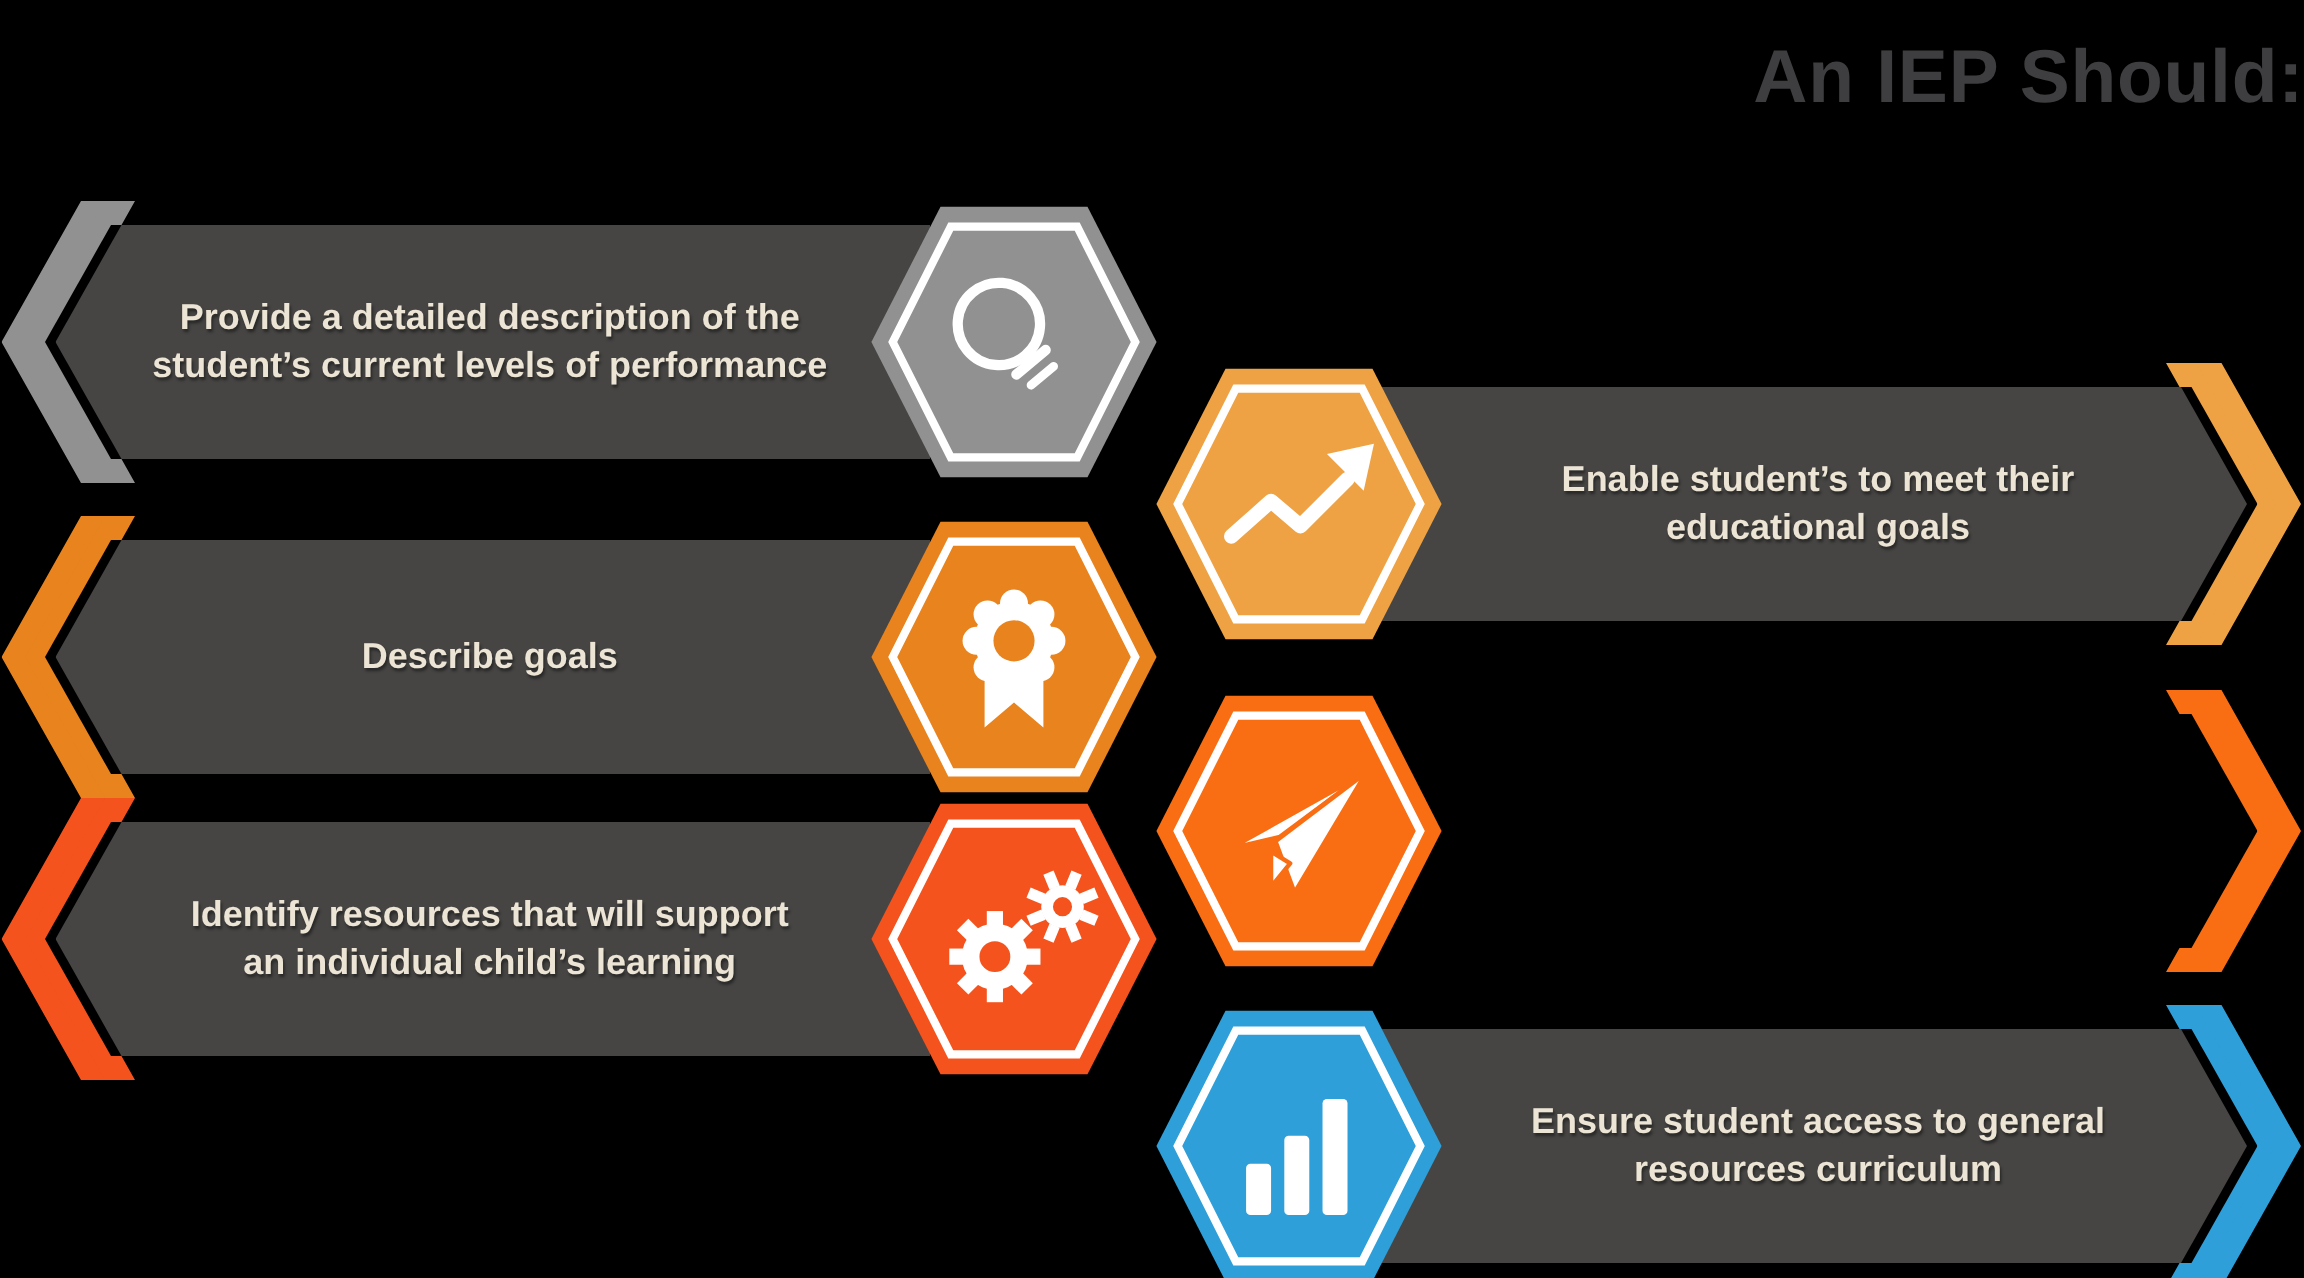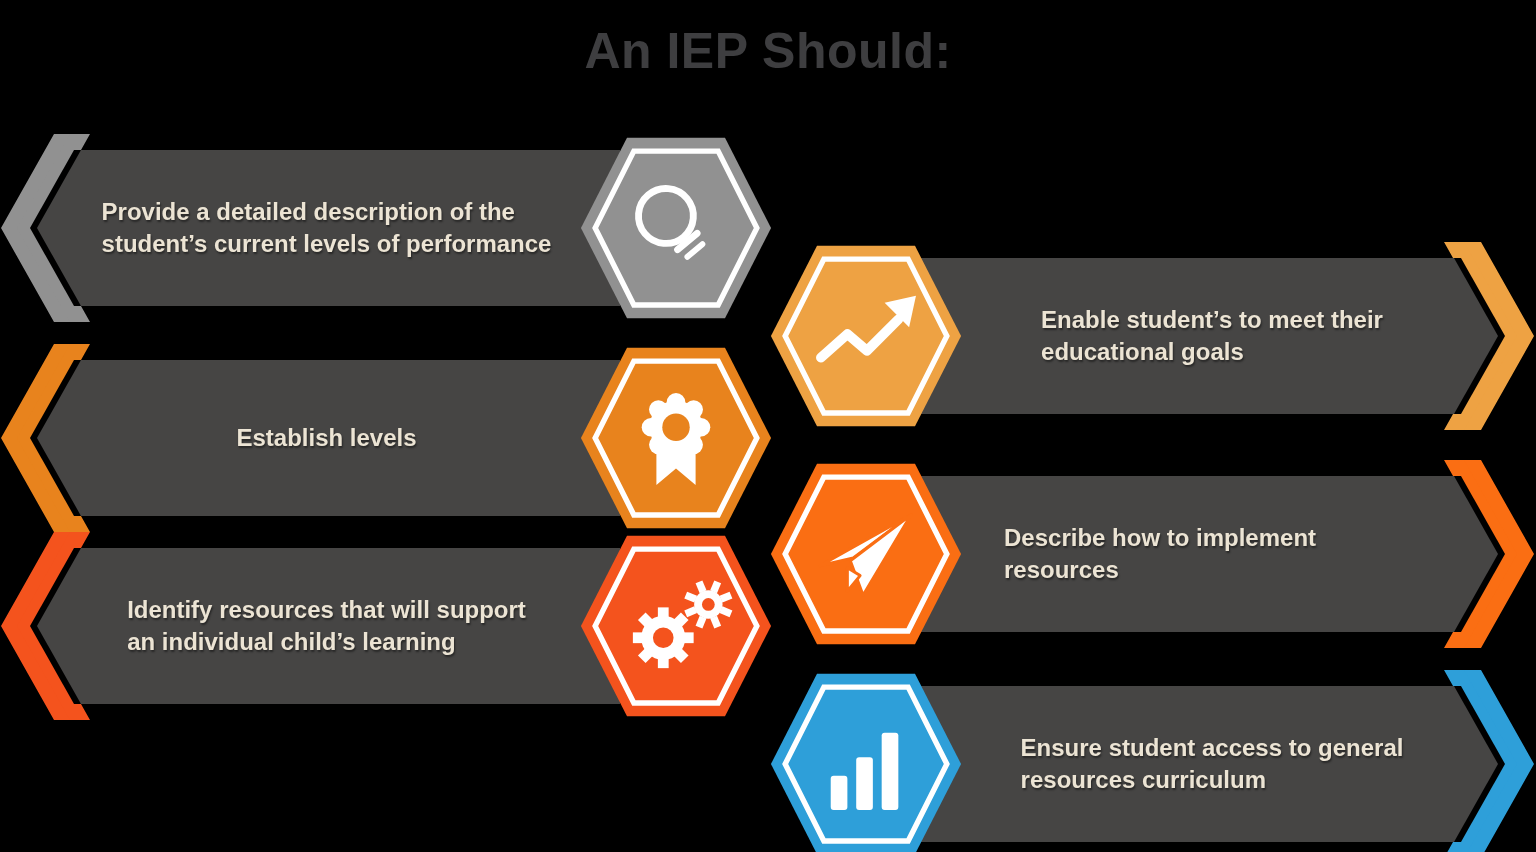--- a/index.html
+++ b/index.html
@@ -3,21 +3,21 @@
 <meta charset="utf-8">
 <style>
   html,body{margin:0;padding:0;background:#000;}
   .stage{
     position:relative;width:1536px;height:852px;overflow:hidden;
     background:var(--bg,#000);
     font-family:"Liberation Sans",sans-serif;
   }
   .title{
     position:absolute;top:22px;left:0;width:100%;
-    text-align:center;font-size:50px;font-weight:800;letter-spacing:.5px;
+    text-align:right;font-size:50px;font-weight:800;letter-spacing:.5px;
     color:var(--title,#3e3e40);margin:0;
   }
   .row{position:absolute;left:0;width:1536px;height:188px;}
   .r1{top:134px}.r2{top:344px}.r3{top:532px}.r4{top:242px}.r5{top:460px}.r6{top:670px}
 
   
   .chev{position:absolute;top:0;width:73px;height:188px;background:var(--accent,#999);}
   .row.left  .chev{clip-path:polygon(100% 0,calc(100% - 20px) 0,0 50%,calc(100% - 20px) 100%,100% 100%,20px 50%);}
   .row.right .chev{clip-path:polygon(0 0,20px 0,100% 50%,20px 100%,0 100%,calc(100% - 20px) 50%);}
   .row.left  .chev1{left:17px}
@@ -31,21 +31,21 @@
     clip-path:polygon(44px 0,100% 0,100% 100%,44px 100%,0 50%);}
   .row.left  .banner-outline{left:30px;width:583px;background:#000;
     clip-path:polygon(44px 0,100% 0,100% 100%,44px 100%,0 50%);}
   .row.right .banner{left:920px;width:578px;background:var(--banner,#464544);
     clip-path:polygon(0 0,calc(100% - 44px) 0,100% 50%,calc(100% - 44px) 100%,0 100%);}
   .row.right .banner-outline{left:927px;width:578px;background:#000;
     clip-path:polygon(0 0,calc(100% - 44px) 0,100% 50%,calc(100% - 44px) 100%,0 100%);}
 
   .txt{
     position:absolute;top:0;bottom:0;display:flex;align-items:center;justify-content:center;
-    white-space:pre-line;
+    text-align:center;white-space:pre-line;
     color:var(--banner-text,#ece4d4);font-size:24px;font-weight:bold;line-height:1.32;
     text-shadow:1px 2px 2px rgba(0,0,0,.45);
   }
   .row.left  .txt{left:62px;right:66px}
   .row.right .txt{left:84px;right:78px}
 
   
   .hex{position:absolute;top:0;}
   .row.left  .hex{left:578px}
   .row.right .hex{left:768px}
@@ -77,21 +77,21 @@
         <line x1="90" y1="125" x2="110" y2="125" stroke-width="6"></line>
       </g>
     </svg>
   </div>
 
   <div class="row left r2" style="--accent: #e8831d;">
     <div class="chev chev2"></div>
     <div class="chev chev1"></div>
     <div class="banner-outline"></div>
     <div class="banner">
-      <div class="txt">Establish levels</div>
+      <div class="txt">Describe goals</div>
     </div>
     <svg class="hex" viewBox="0 0 200 190" width="196" height="188">
       <polygon class="hex-fill" points="50,3 150,3 197,95 150,187 50,187 3,95"></polygon>
       <polygon class="hex-ring" points="57,16.5 143,16.5 182.5,95 143,173.5 57,173.5 17.5,95"></polygon>
       <g>
         <polygon fill="#fff" points="80,100 120,100 120,143 100,126 80,143"></polygon>
         <circle fill="#fff" cx="125.5" cy="84" r="9.5"></circle>
           <circle fill="#fff" cx="118" cy="102" r="9.5"></circle>
         <circle fill="#fff" cx="100" cy="109.5" r="9.5"></circle>
           <circle fill="#fff" cx="82" cy="102" r="9.5"></circle>
@@ -160,23 +160,20 @@
         <polyline class="icon-stroke" stroke-width="10" points="54,117 81,93 101,110 133,78"></polyline>
         <polygon fill="#fff" points="119,61 151,54 144,86"></polygon>
       </g>
     </svg>
   </div>
 
   <div class="row right r5" style="--accent: #fa6e13;">
     <div class="chev chev2"></div>
     <div class="chev chev1"></div>
     <div class="banner-outline"></div>
-    <div class="banner">
-      <div class="txt">Describe how to implement resources</div>
-    </div>
     <svg class="hex" viewBox="0 0 200 190" width="196" height="188">
       <polygon class="hex-fill" points="50,3 150,3 197,95 150,187 50,187 3,95"></polygon>
       <polygon class="hex-ring" points="57,16.5 143,16.5 182.5,95 143,173.5 57,173.5 17.5,95"></polygon>
       <g fill="#fff" stroke-width="3" stroke-linejoin="round" style="stroke:var(--accent,#fa6e13)">
         <polygon points="53,107 146,55 87,99"></polygon>
         <polygon points="146,55 97,137 84,102"></polygon>
         <polygon points="81,109 94,117 81,133"></polygon>
       </g>
     </svg>
   </div>

